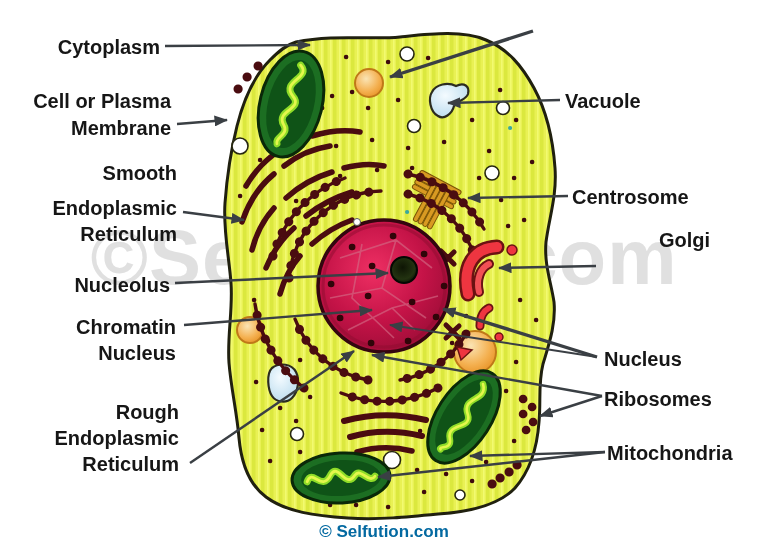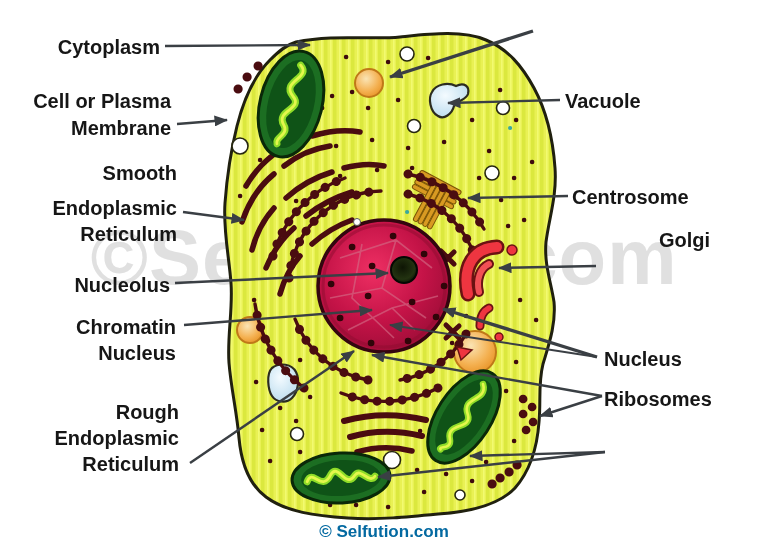--- a/index.html
+++ b/index.html
@@ -229,15 +229,16 @@
   <div class="lbl r" style="right:592px;top:343px">Nucleus</div>
   <div class="lbl r" style="right:589px;top:402px">Rough</div>
   <div class="lbl r" style="right:589px;top:428px">Endoplasmic</div>
   <div class="lbl r" style="right:589px;top:454px">Reticulum</div>
 
   <div class="lbl" style="left:565px;top:91px">Vacuole</div>
   <div class="lbl" style="left:572px;top:187px">Centrosome</div>
   <div class="lbl r" style="right:58px;top:230px">Golgi</div>
   <div class="lbl" style="left:604px;top:349px">Nucleus</div>
   <div class="lbl" style="left:604px;top:389px">Ribosomes</div>
+  <div class="lbl" style="left:607px;top:443px">Mitochondria</div>
 
   <div class="footer">© Selfution.com</div>
 </div>
 
 </body></html>

